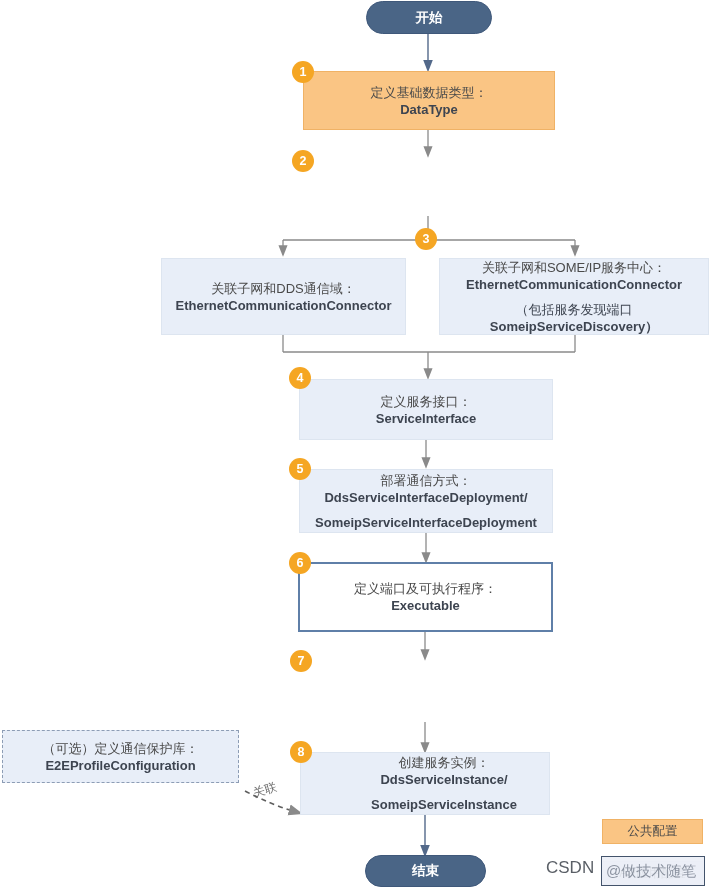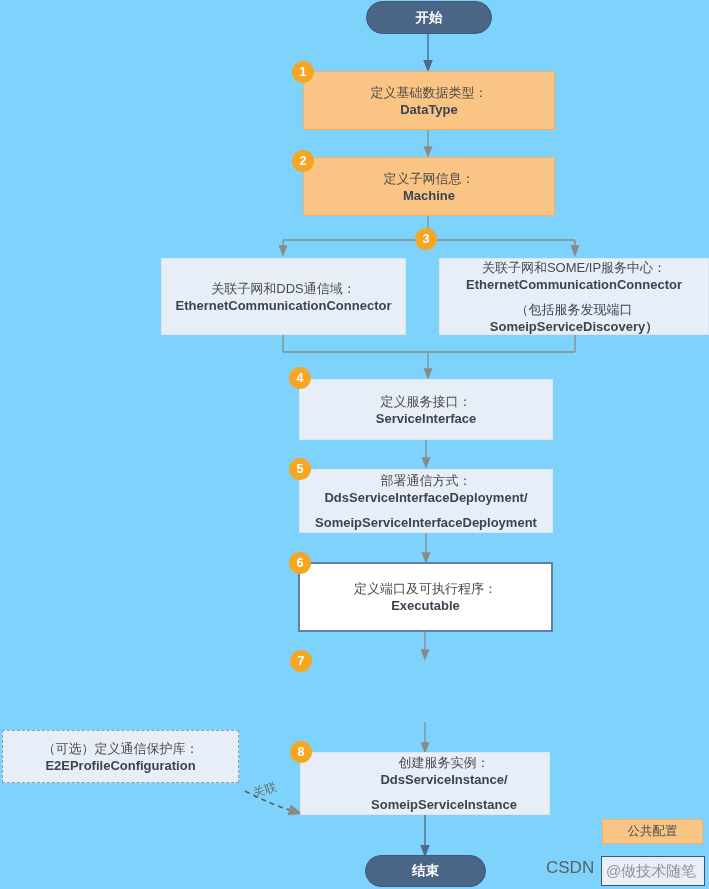--- a/index.html
+++ b/index.html
@@ -4,21 +4,21 @@
 <style>
   html, body {
     margin: 0;
     padding: 0;
     background: #000000;
   }
   #canvas {
     position: relative;
     width: 709px;
     height: 889px;
-    background: #7dd3fc;
+    background: #ffffff;
     font-family: "Liberation Sans", "DejaVu Sans", sans-serif;
     overflow: hidden;
   }
   .node {
     position: absolute;
     box-sizing: border-box;
     display: flex;
     flex-direction: column;
     align-items: center;
     justify-content: center;
@@ -181,24 +181,20 @@
   <div class="pill" style="left:366px; top:1px; width:126px; height:33px;">
     <span>开始</span>
   </div>
 
   <div class="node orange-box" style="left:303px; top:71px; width:252px; height:59px;">
     <span class="ln1">定义基础数据类型：</span>
     <span class="ln2">DataType</span>
   </div>
   <div class="badge" style="left:292px; top:61px;">1</div>
 
-  <div class="node orange-box" style="left:303px; top:157px; width:252px; height:59px;">
-    <span class="ln1">定义子网信息：</span>
-    <span class="ln2">Machine</span>
-  </div>
   <div class="badge" style="left:292px; top:150px;">2</div>
 
   <div class="node blue-box" style="left:161px; top:258px; width:245px; height:77px;">
     <span class="ln1">关联子网和DDS通信域：</span>
     <span class="ln2">EthernetCommunicationConnector</span>
   </div>
 
   <div class="node blue-box" style="left:439px; top:258px; width:270px; height:77px;">
     <span class="ln1">关联子网和SOME/IP服务中心：</span>
     <span class="ln2">EthernetCommunicationConnector</span>

